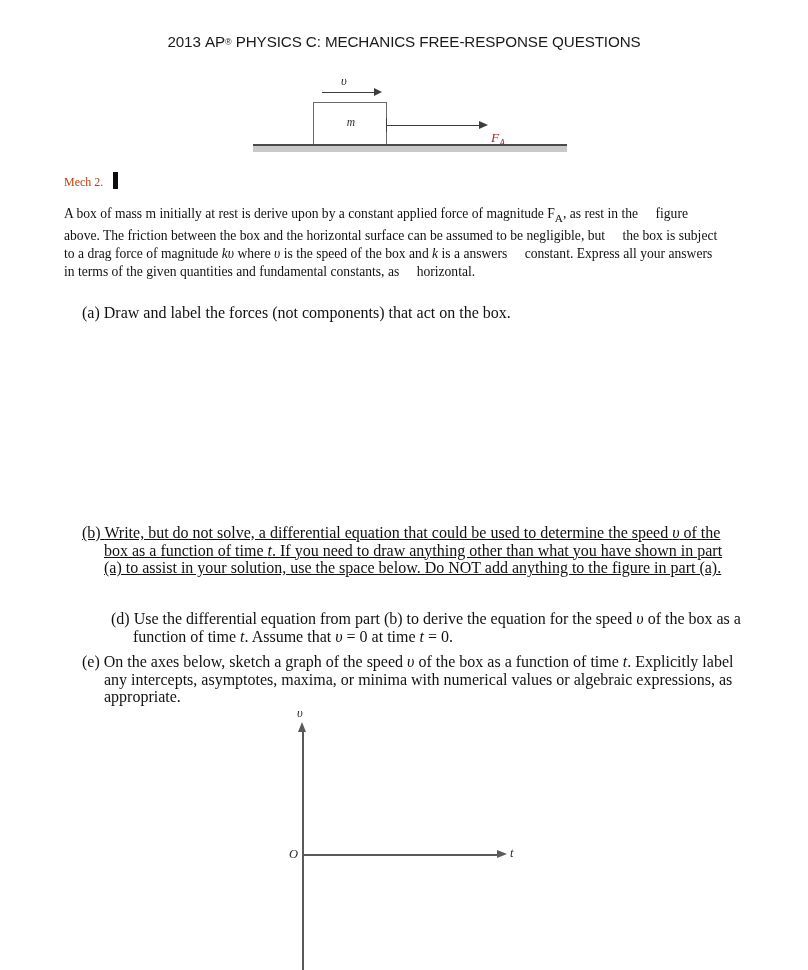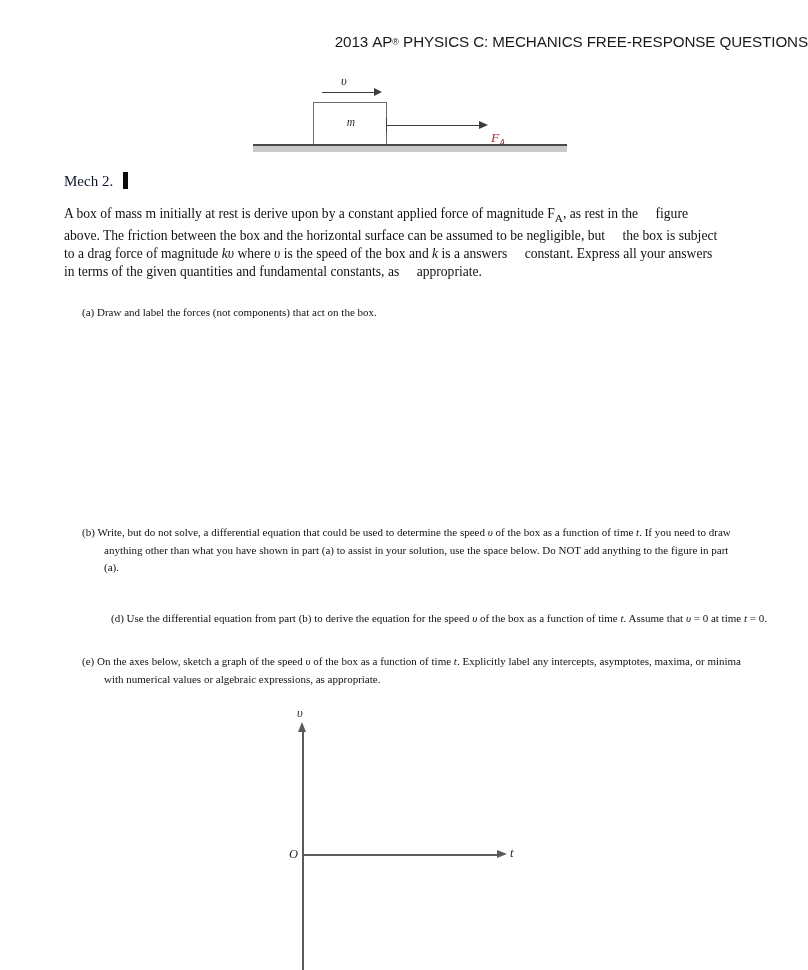--- a/index.html
+++ b/index.html
@@ -19,21 +19,21 @@
     position: absolute;
     left: 0; top: 0;
     width: 808px; height: 970px;
   }
 
   
   #header {
     position: absolute;
     left: 0; top: 33px;
     width: 808px;
-    text-align: right;
+    text-align: center;
     font-family: "Liberation Sans", "DejaVu Sans", sans-serif;
     font-size: 15.2px;
     letter-spacing: -0.1px;
     color: #1a1a1a;
     white-space: nowrap;
   }
   #header .reg {
     font-size: 9px;
     vertical-align: 2px;
     letter-spacing: 0;
@@ -125,22 +125,22 @@
     position: absolute;
     left: 8px; top: 76px;
     width: 314px; height: 6px;
     background: #c9c9c9;
   }
 
   
   #mech-line {
     position: absolute;
     left: 64px; top: 172px;
-    font-size: 15px;
-    color: #0f172a;
+    font-size: 12px;
+    color: #c2410c;
   }
   #mech-marker {
     display: inline-block;
     width: 5px;
     height: 17px;
     background: #0d0d0d;
     vertical-align: -3px;
     margin-left: 10px;
   }
 
@@ -153,29 +153,29 @@
   }
   #intro {
     left: 64px; top: 205px;
     width: 662px;
   }
   #intro .l1 { text-indent: 0; }
   #intro .cont { padding-left: 14px; }
 
   .part {
     position: absolute;
-    font-size: 11px;
+    font-size: 16px;
     line-height: 17.6px;
     color: #111;
     padding-left: 22px;
     text-indent: -22px;
     box-sizing: border-box;
   }
   #part-a { left: 82px; top: 304px; width: 640px; }
-  #part-b { left: 82px; top: 524px; width: 660px; }
+  #part-b { left: 82px; top: 524px; width: 660px; text-decoration: underline; }
   #part-c { left: 82px; top: 587px; width: 640px; }
   #part-d { left: 82px; top: 610px; width: 660px; margin-left: 29px; }
   #part-e { left: 82px; top: 653px; width: 660px; }
 
   i.sym { font-style: italic; }
 
   
   #graph {
     position: absolute;
     left: 270px; top: 712px;
@@ -260,21 +260,21 @@
 
   <div id="mech-line">
     <span>Mech 2.</span><span id="mech-marker"></span>
   </div>
 
   <div class="para" id="intro">
     <span class="l1"><span>A box of mass m initially at rest is derive upon by a constant applied force of magnitude F</span><sub>A</sub><span>, as rest in the</span></span>
     <span class="cont">figure above. The friction between the box and the horizontal surface can be assumed to be negligible, but</span>
     <span class="cont"><span>the  box is subject to a drag force of magnitude </span><i class="sym">kυ</i><span> where </span><i class="sym">υ</i><span> is the speed of the box and </span><i class="sym">k</i><span> is a answers</span></span>
     <span class="cont">constant.  Express all your answers in terms of the given quantities and fundamental constants, as</span>
-    <span class="cont">appropriate.</span>
+    <span class="cont">horizontal.</span>
   </div>
 
   <div class="part" id="part-a">
     <span>(a)</span>
     <span>Draw and label the forces (not components) that act on the box.</span>
   </div>
 
   <div class="part" id="part-b">
     <span>(b)</span>
     <span>Write, but do not solve, a differential equation that could be used to determine the speed </span><i class="sym">υ</i><span> of the box as a function of time </span><i class="sym">t</i><span>. If you need to draw anything other than what you have shown in part (a) to assist in your  solution, use the space below. Do NOT add anything to the figure in part (a).</span>

